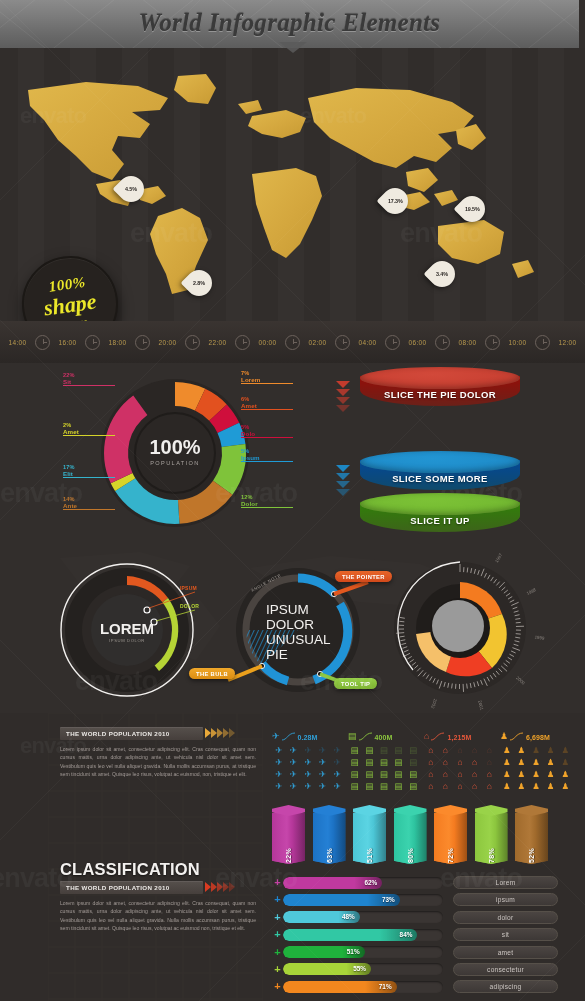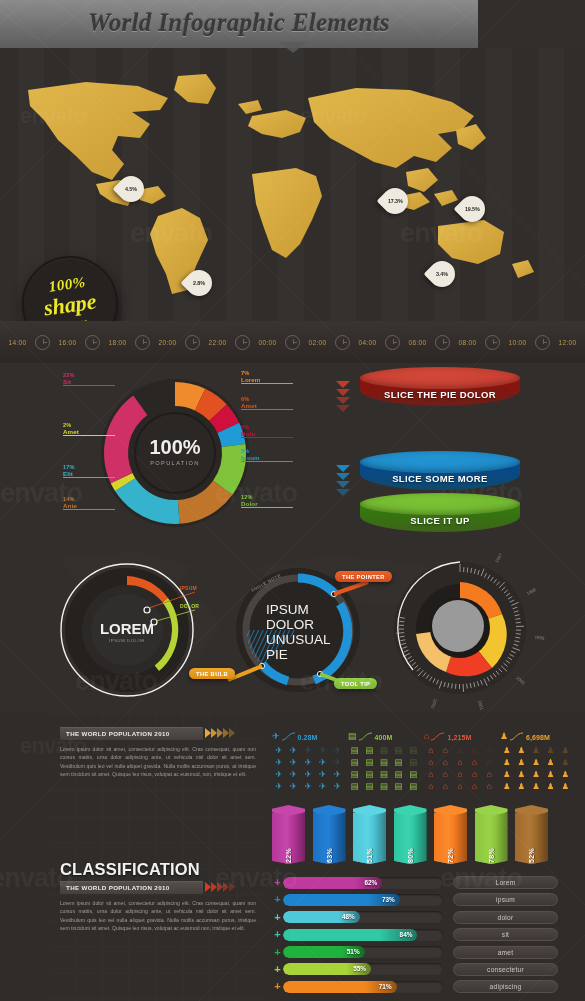--- a/index.html
+++ b/index.html
@@ -7,21 +7,21 @@
   html, body {
     width: 585px; height: 1001px;
     background: #2e2a28;
     font-family: "Liberation Sans", sans-serif;
     overflow: hidden;
   }
   #page { position: relative; width: 585px; height: 1001px; overflow: hidden; background:#322e2c; }
 
   
   .header {
-    position: absolute; left: 0; top: 0; width: 478px; height: 48px;
+    position: absolute; left: 0; top: 0; width: 579px; height: 48px;
     background: linear-gradient(180deg,#8b8b8b 0%,#7b7b7b 35%,#6a6a6a 70%,#5d5d5d 100%);
     overflow: hidden;
   }
   .header .diag { position:absolute; inset:0; opacity:.18; }
   .header-title {
     position: relative; z-index:2;
     text-align: center; line-height: 46px;
     font-family: "Liberation Serif", serif;
     font-weight: bold; font-style: italic;
     font-size: 25px; color: #3a3a3a;

